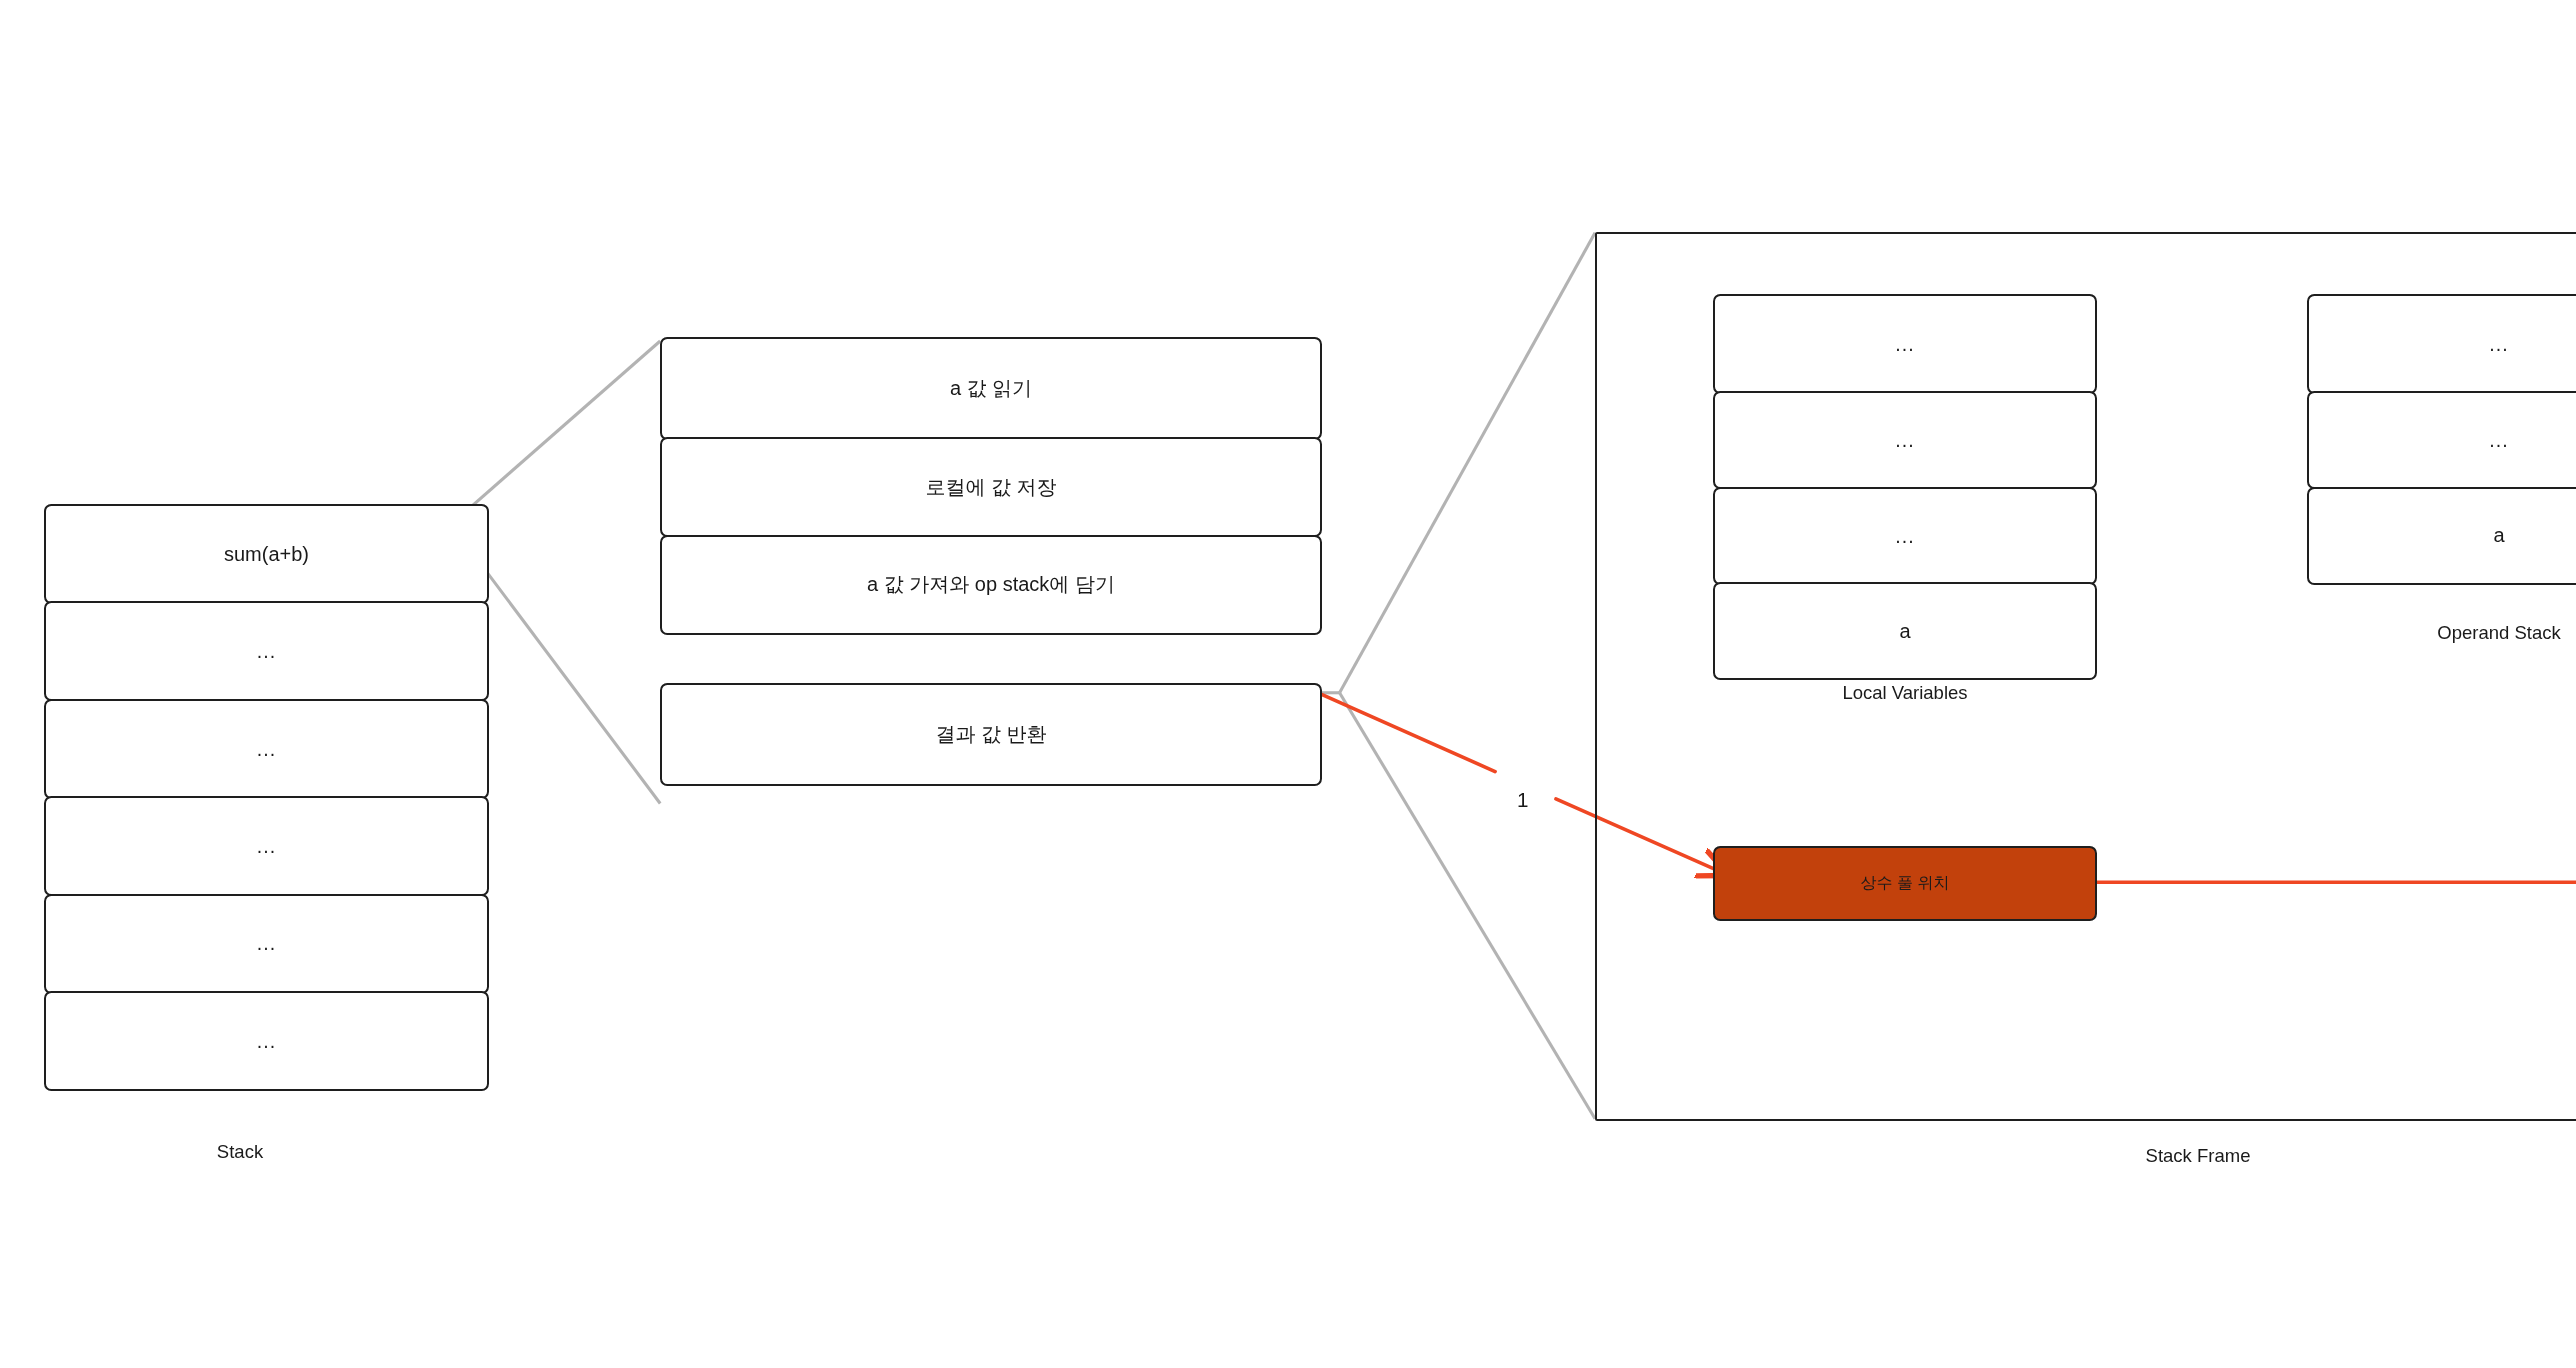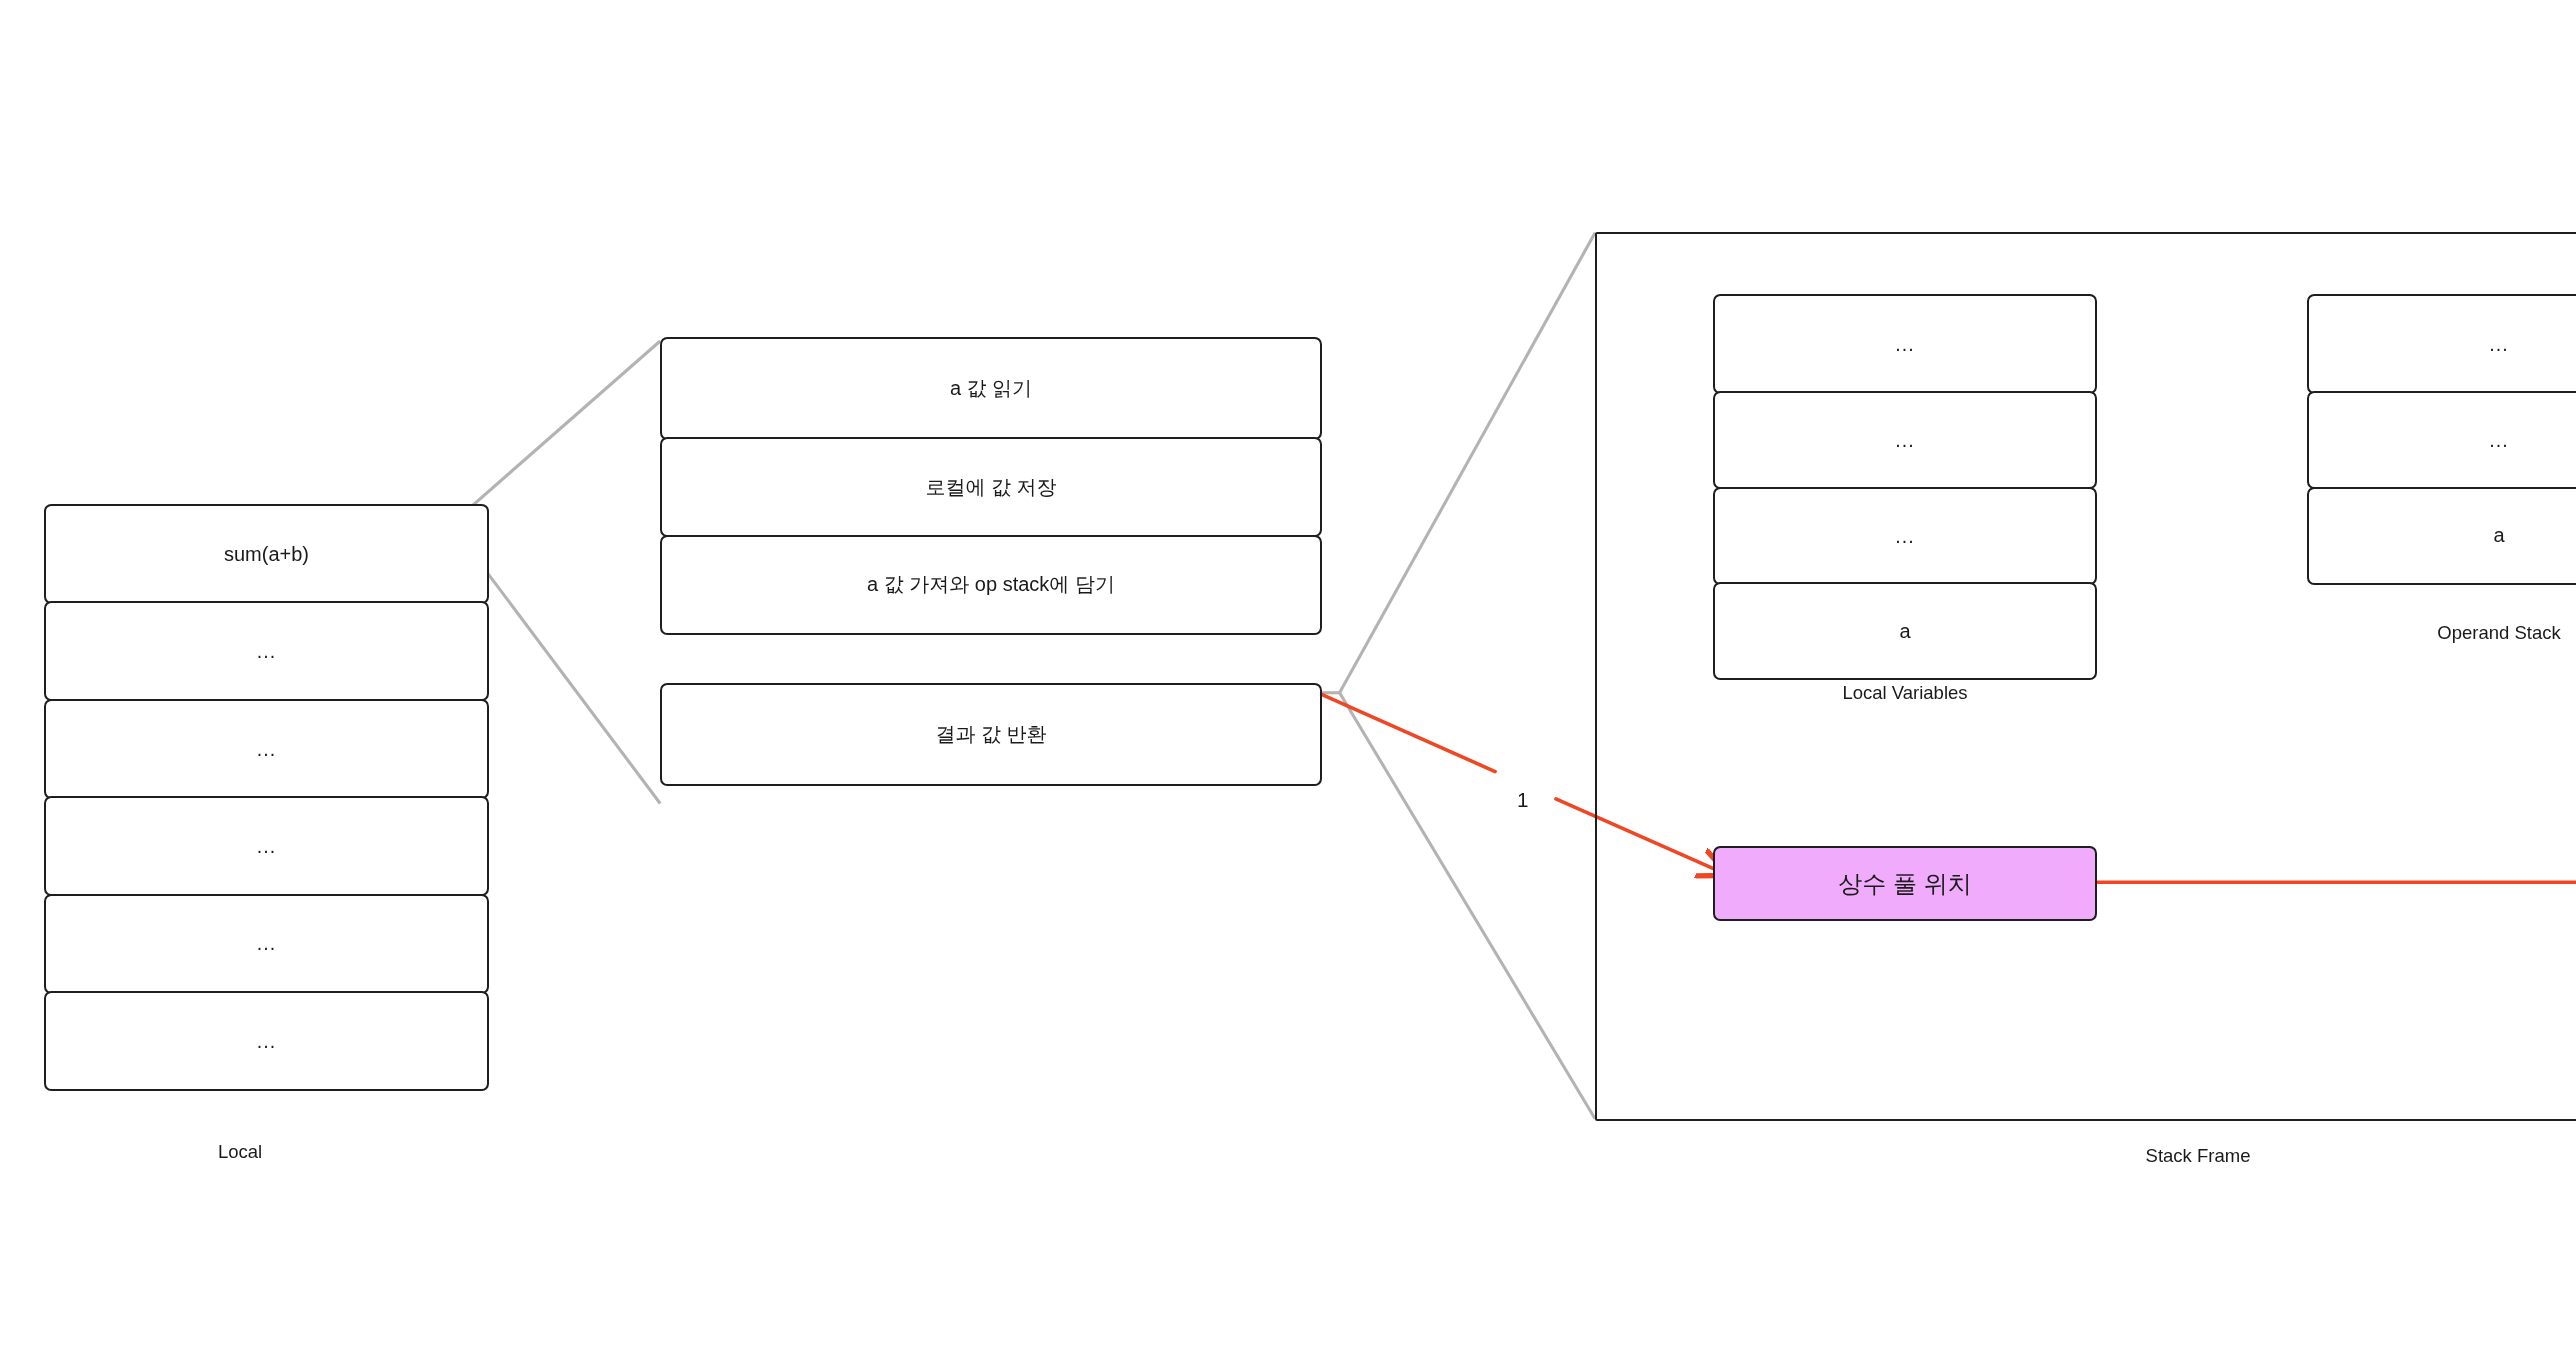--- a/index.html
+++ b/index.html
@@ -50,23 +50,23 @@
     border:2.6px solid #1e1e1e;
     border-radius:2.1px;
     background:transparent;
   }
   
   .onebox{
     position:absolute;
     box-sizing:border-box;
     border:2.6px solid #1e1e1e;
     border-radius:7.2px;
-    background:#f0abfc;
+    background:#c2410c;
     display:flex;align-items:center;justify-content:center;
-    font-size:24px;color:#1a1a1a;
+    font-size:16px;color:#1a1a1a;
   }
   
   #wires{
     position:absolute;left:0;top:0;
     width:3940px;height:1368px;
     pointer-events:none;
   }
   .num-label{
     position:absolute;
     font-size:20.6px;
@@ -112,21 +112,21 @@
   </svg>
 
   <div class="cellstack" style="left:44px; top:504px; width:445px;">
     <div class="cell" style="height:100px;">sum(a+b)</div>
     <div class="cell dots" style="height:100px;">...</div>
     <div class="cell dots" style="height:100px;">...</div>
     <div class="cell dots" style="height:100px;">...</div>
     <div class="cell dots" style="height:100px;">...</div>
     <div class="cell dots" style="height:100px;">...</div>
   </div>
-  <div class="caption" style="left:44px; top:1141px; width:392px;">Local</div>
+  <div class="caption" style="left:44px; top:1141px; width:392px;">Stack</div>
 
   <div class="cellstack" style="left:660px; top:337px; width:662px;">
     <div class="cell" style="height:103px;">a 값 읽기</div>
     <div class="cell" style="height:100px;">로컬에 값 저장</div>
     <div class="cell" style="height:100px;text-align:center;">a 값 가져와 op stack에 담기</div>
     <div class="cell" style="height:103px;margin-top:48px;">결과 값 반환</div>
   </div>
 
   <div class="frame" style="left:1595px; top:232px; width:1206px; height:889px;"></div>
 

